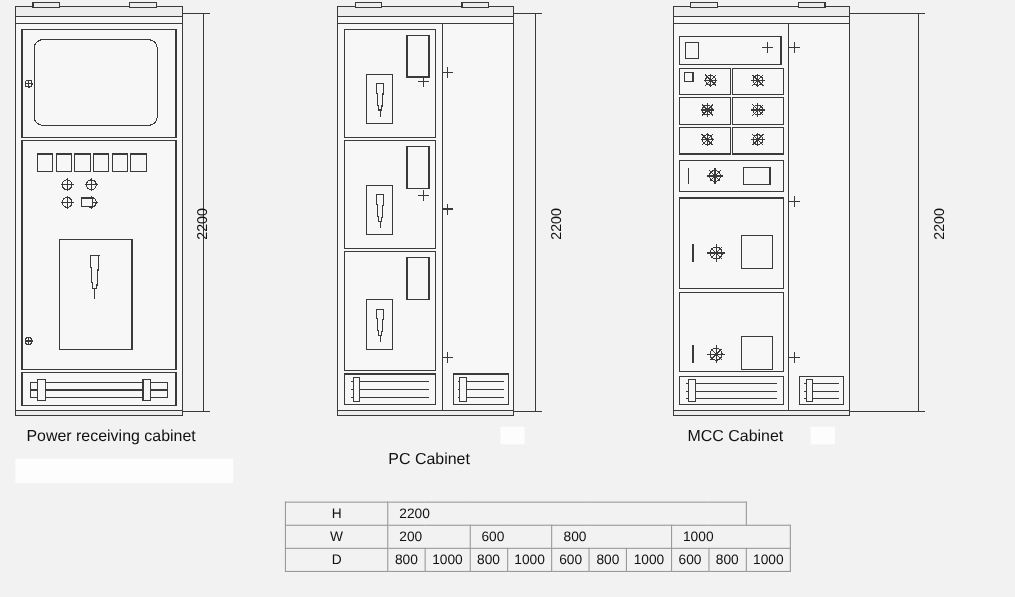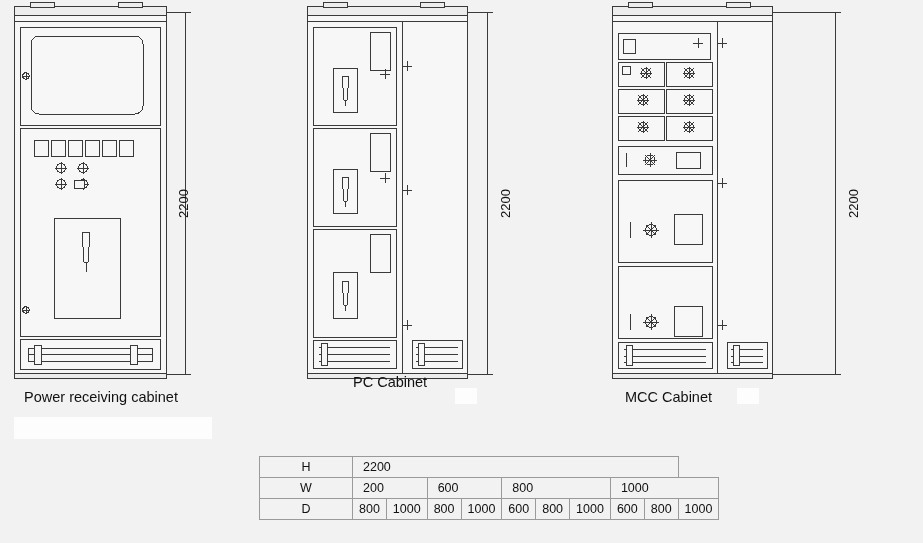--- a/index.html
+++ b/index.html
@@ -13,21 +13,21 @@
   .stage{position:absolute;left:0;top:0;width:923px;height:509px;text-decoration:underline;}
   svg.diagram{position:absolute;left:0;top:0;width:923px;height:543px;}
 
   .caption{
     position:absolute;
     font-size:14.5px;
     color:#111;
     white-space:nowrap;
   }
   #cap-0{left:24px;top:389px;}
-  #cap-1{left:353px;top:374px;}
+  #cap-1{left:353px;top:410px;}
   #cap-2{left:625px;top:389px;}
 
   .dimlabel{
     position:absolute;
     font-size:13px;
     color:#111;
     transform:rotate(-90deg);
     transform-origin:left top;
     white-space:nowrap;
   }

